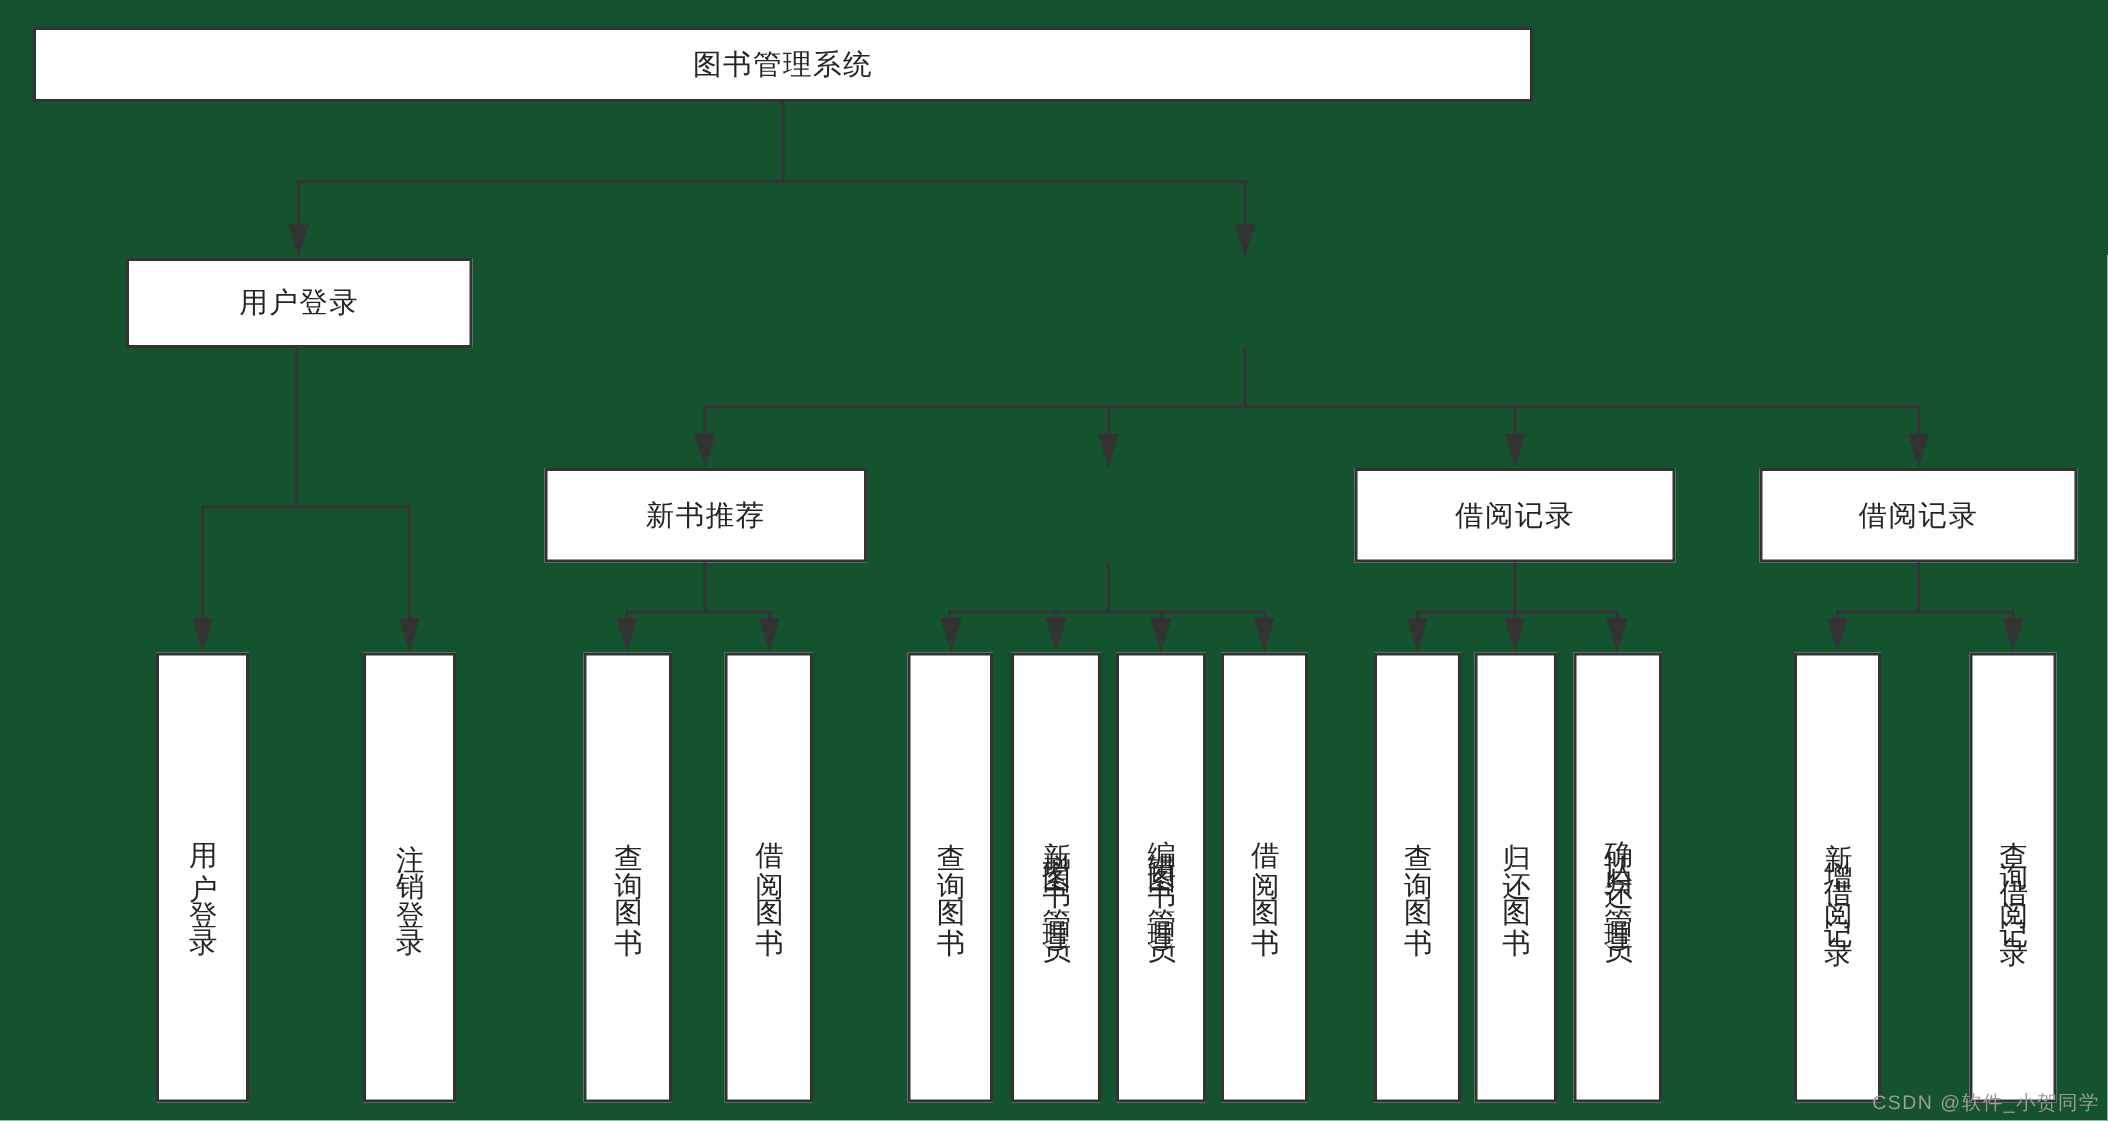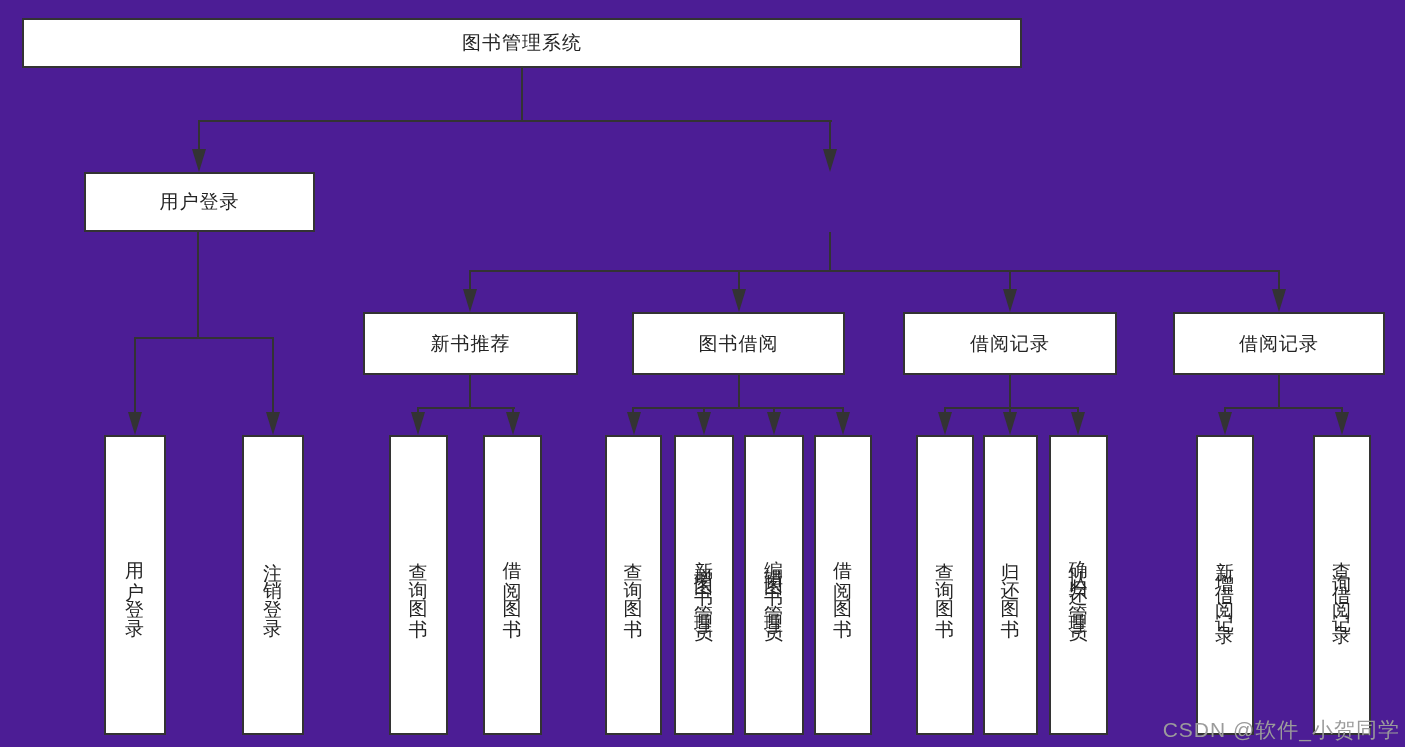--- a/index.html
+++ b/index.html
@@ -1,54 +1,51 @@
 <!DOCTYPE html>
 <html><head>
 <meta charset="utf-8">
 <style>
   html,body { margin:0; padding:0; background:#fff; }
   .canvas {
-    position:relative; width:1405px; height:747px; background:#4c1d95;
+    position:relative; width:1405px; height:747px; background:#14532d;
     font-family:"Liberation Sans","DejaVu Sans",sans-serif; overflow:hidden;
   }
   .node {
     position:absolute; box-sizing:border-box; border:2px solid #333333;
     background:#ffffff; display:flex; align-items:center; justify-content:center;
     color:#242424; font-size:19px; letter-spacing:1px;
   }
   .vlbl { writing-mode:vertical-rl; text-orientation:mixed; letter-spacing:19px; line-height:1; }
   .ls6  { letter-spacing:13px; }
   .ls9  { letter-spacing:9px; }
   .ln  { position:absolute; background:#333333; }
   .arr { position:absolute; width:0; height:0;
          border-left:7px solid transparent; border-right:7px solid transparent;
          border-top:23px solid #333333; }
   .watermark {
     position:absolute; right:5px; bottom:3px; color:#9b9b9b;
-    font-size:21px; letter-spacing:1px; white-space:nowrap;margin-left:38px;
+    font-size:13px; letter-spacing:1px; white-space:nowrap;margin-left:38px;
   }
 </style>
 </head>
 <body>
 
 <div class="canvas">
 
   <div class="node" style="left:22px;top:18px;width:1000px;height:50px;">
     <span>图书管理系统</span>
   </div>
 
   <div class="node" style="left:84px;top:172px;width:231px;height:60px;">
     <span>用户登录</span>
   </div>
 
   <div class="node" style="left:363px;top:312px;width:215px;height:63px;">
     <span>新书推荐</span>
-  </div>
-  <div class="node" style="left:632px;top:312px;width:213px;height:63px;">
-    <span>图书借阅</span>
   </div>
   <div class="node" style="left:903px;top:312px;width:214px;height:63px;">
     <span>借阅记录</span>
   </div>
   <div class="node" style="left:1173px;top:312px;width:212px;height:63px;">
     <span>借阅记录</span>
   </div>
 
   <div class="node" style="left:104px;top:435px;width:62px;height:300px;">
     <span class="vlbl">用户登录</span>

